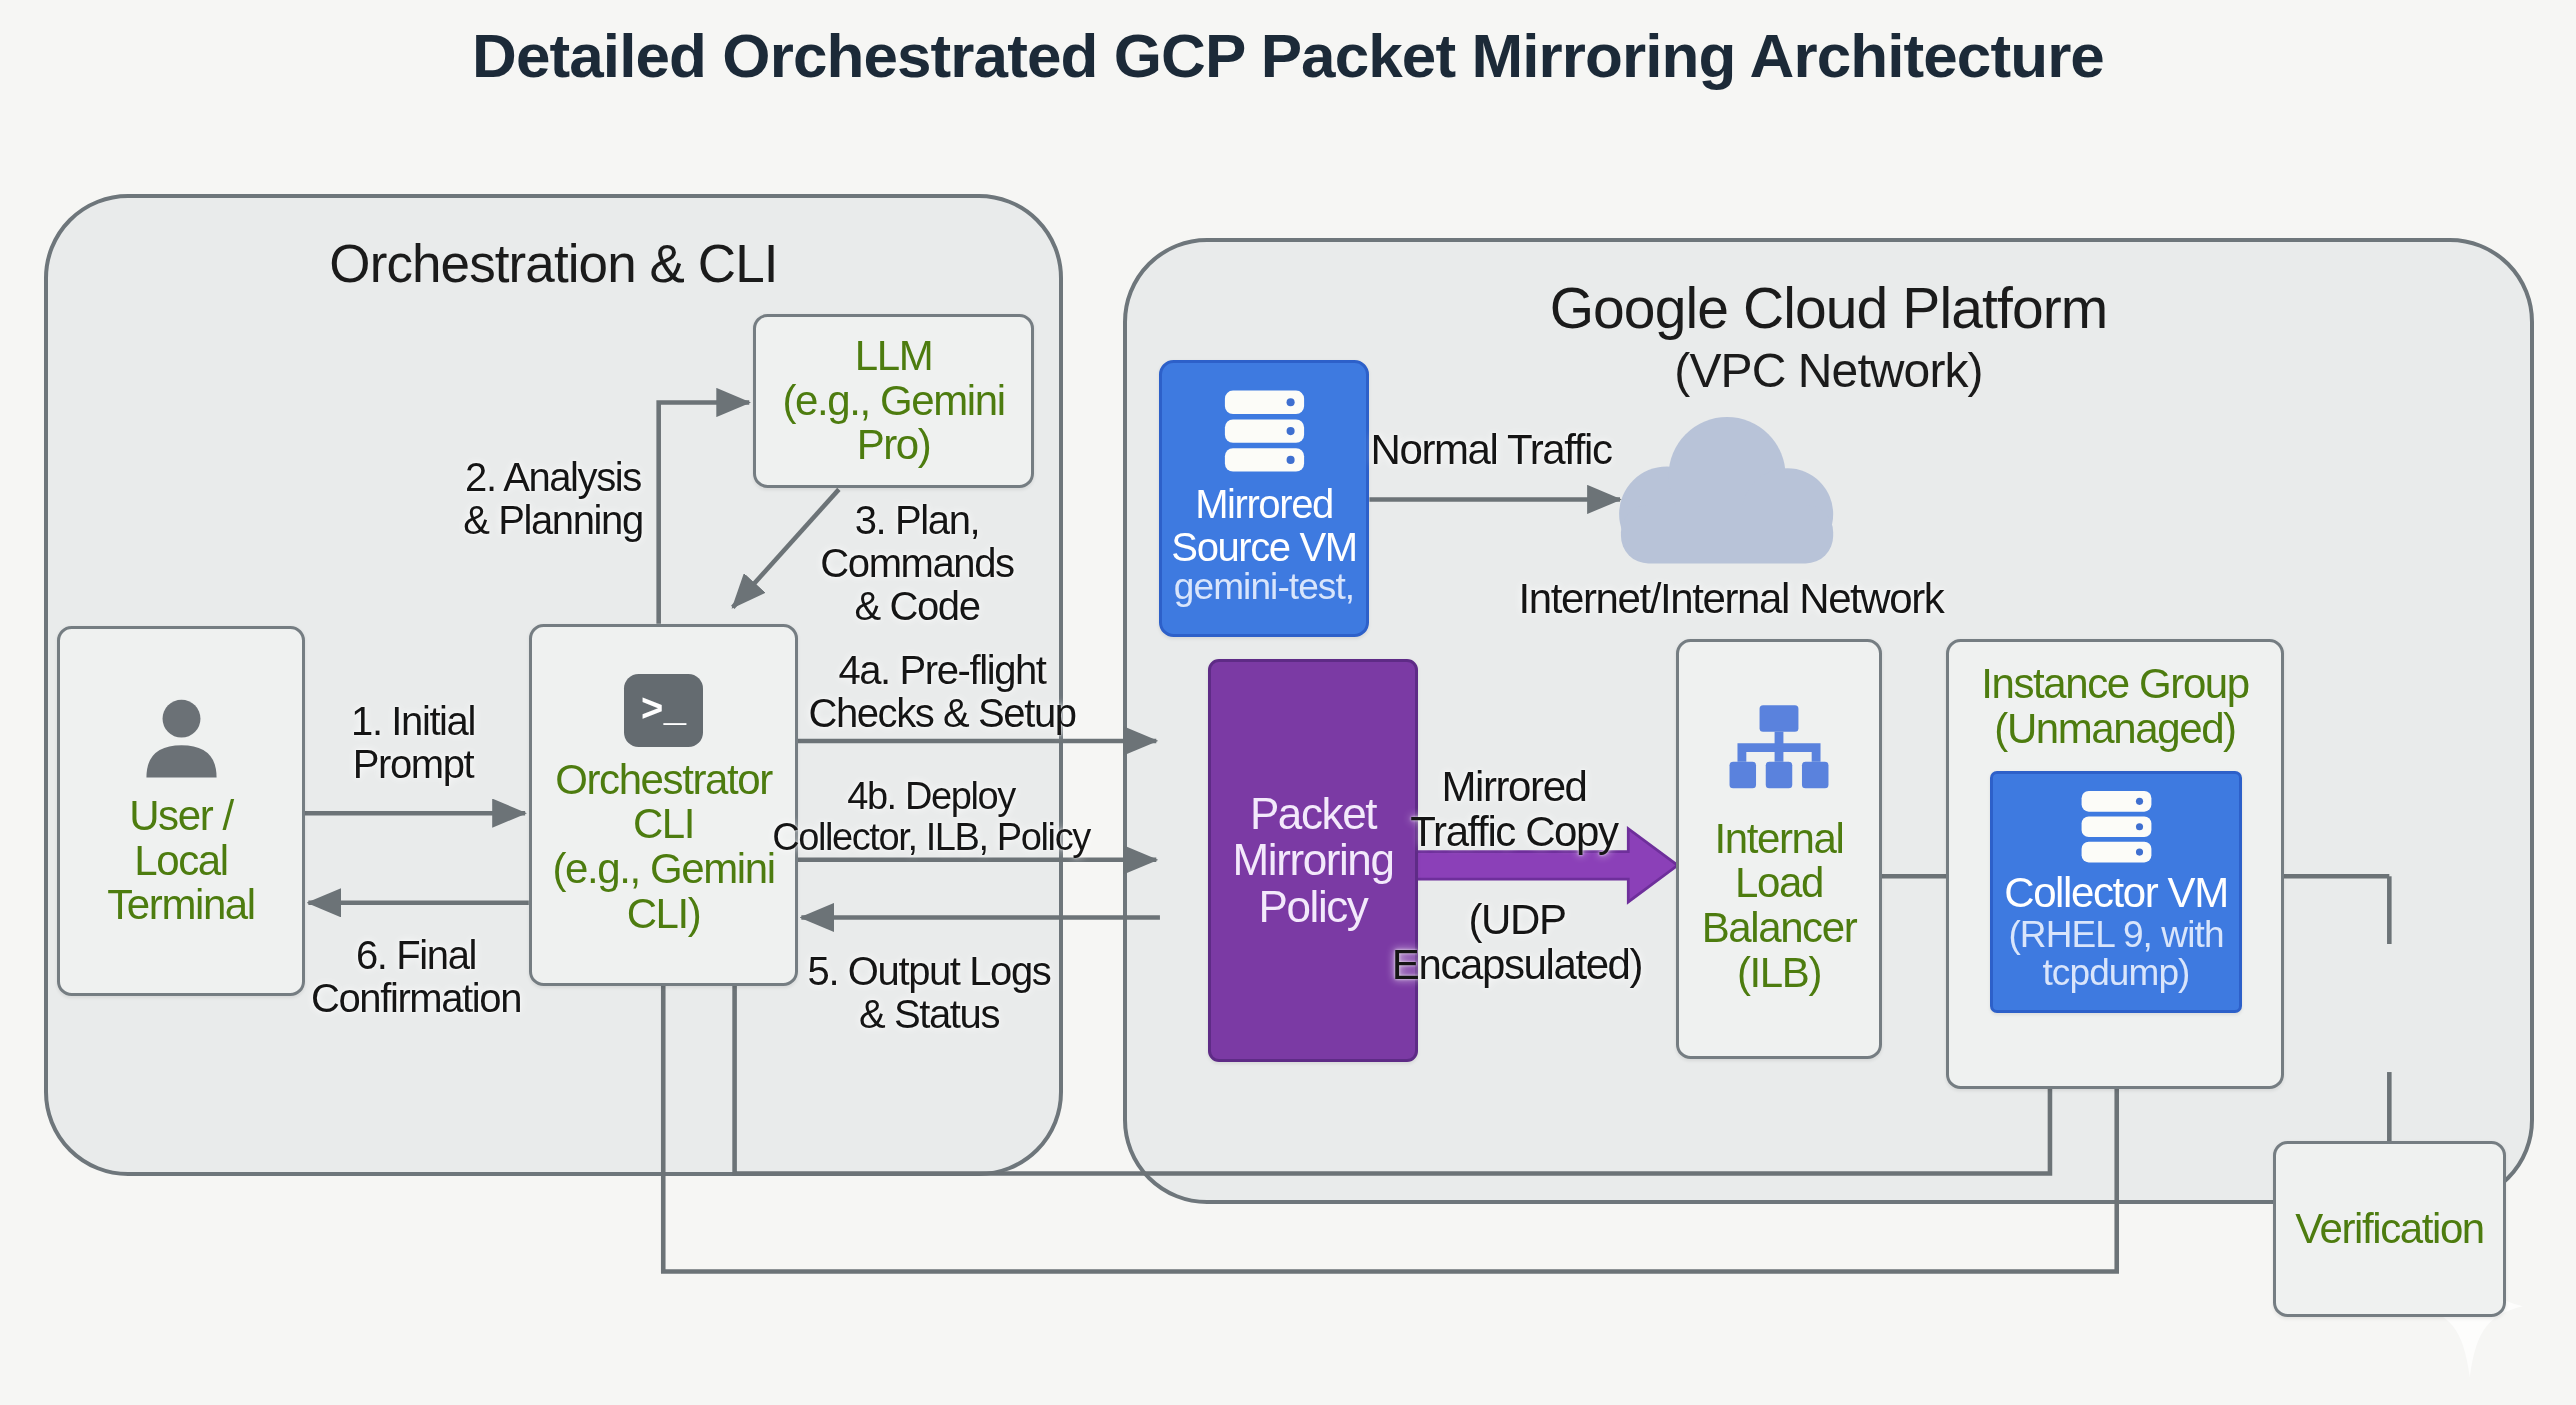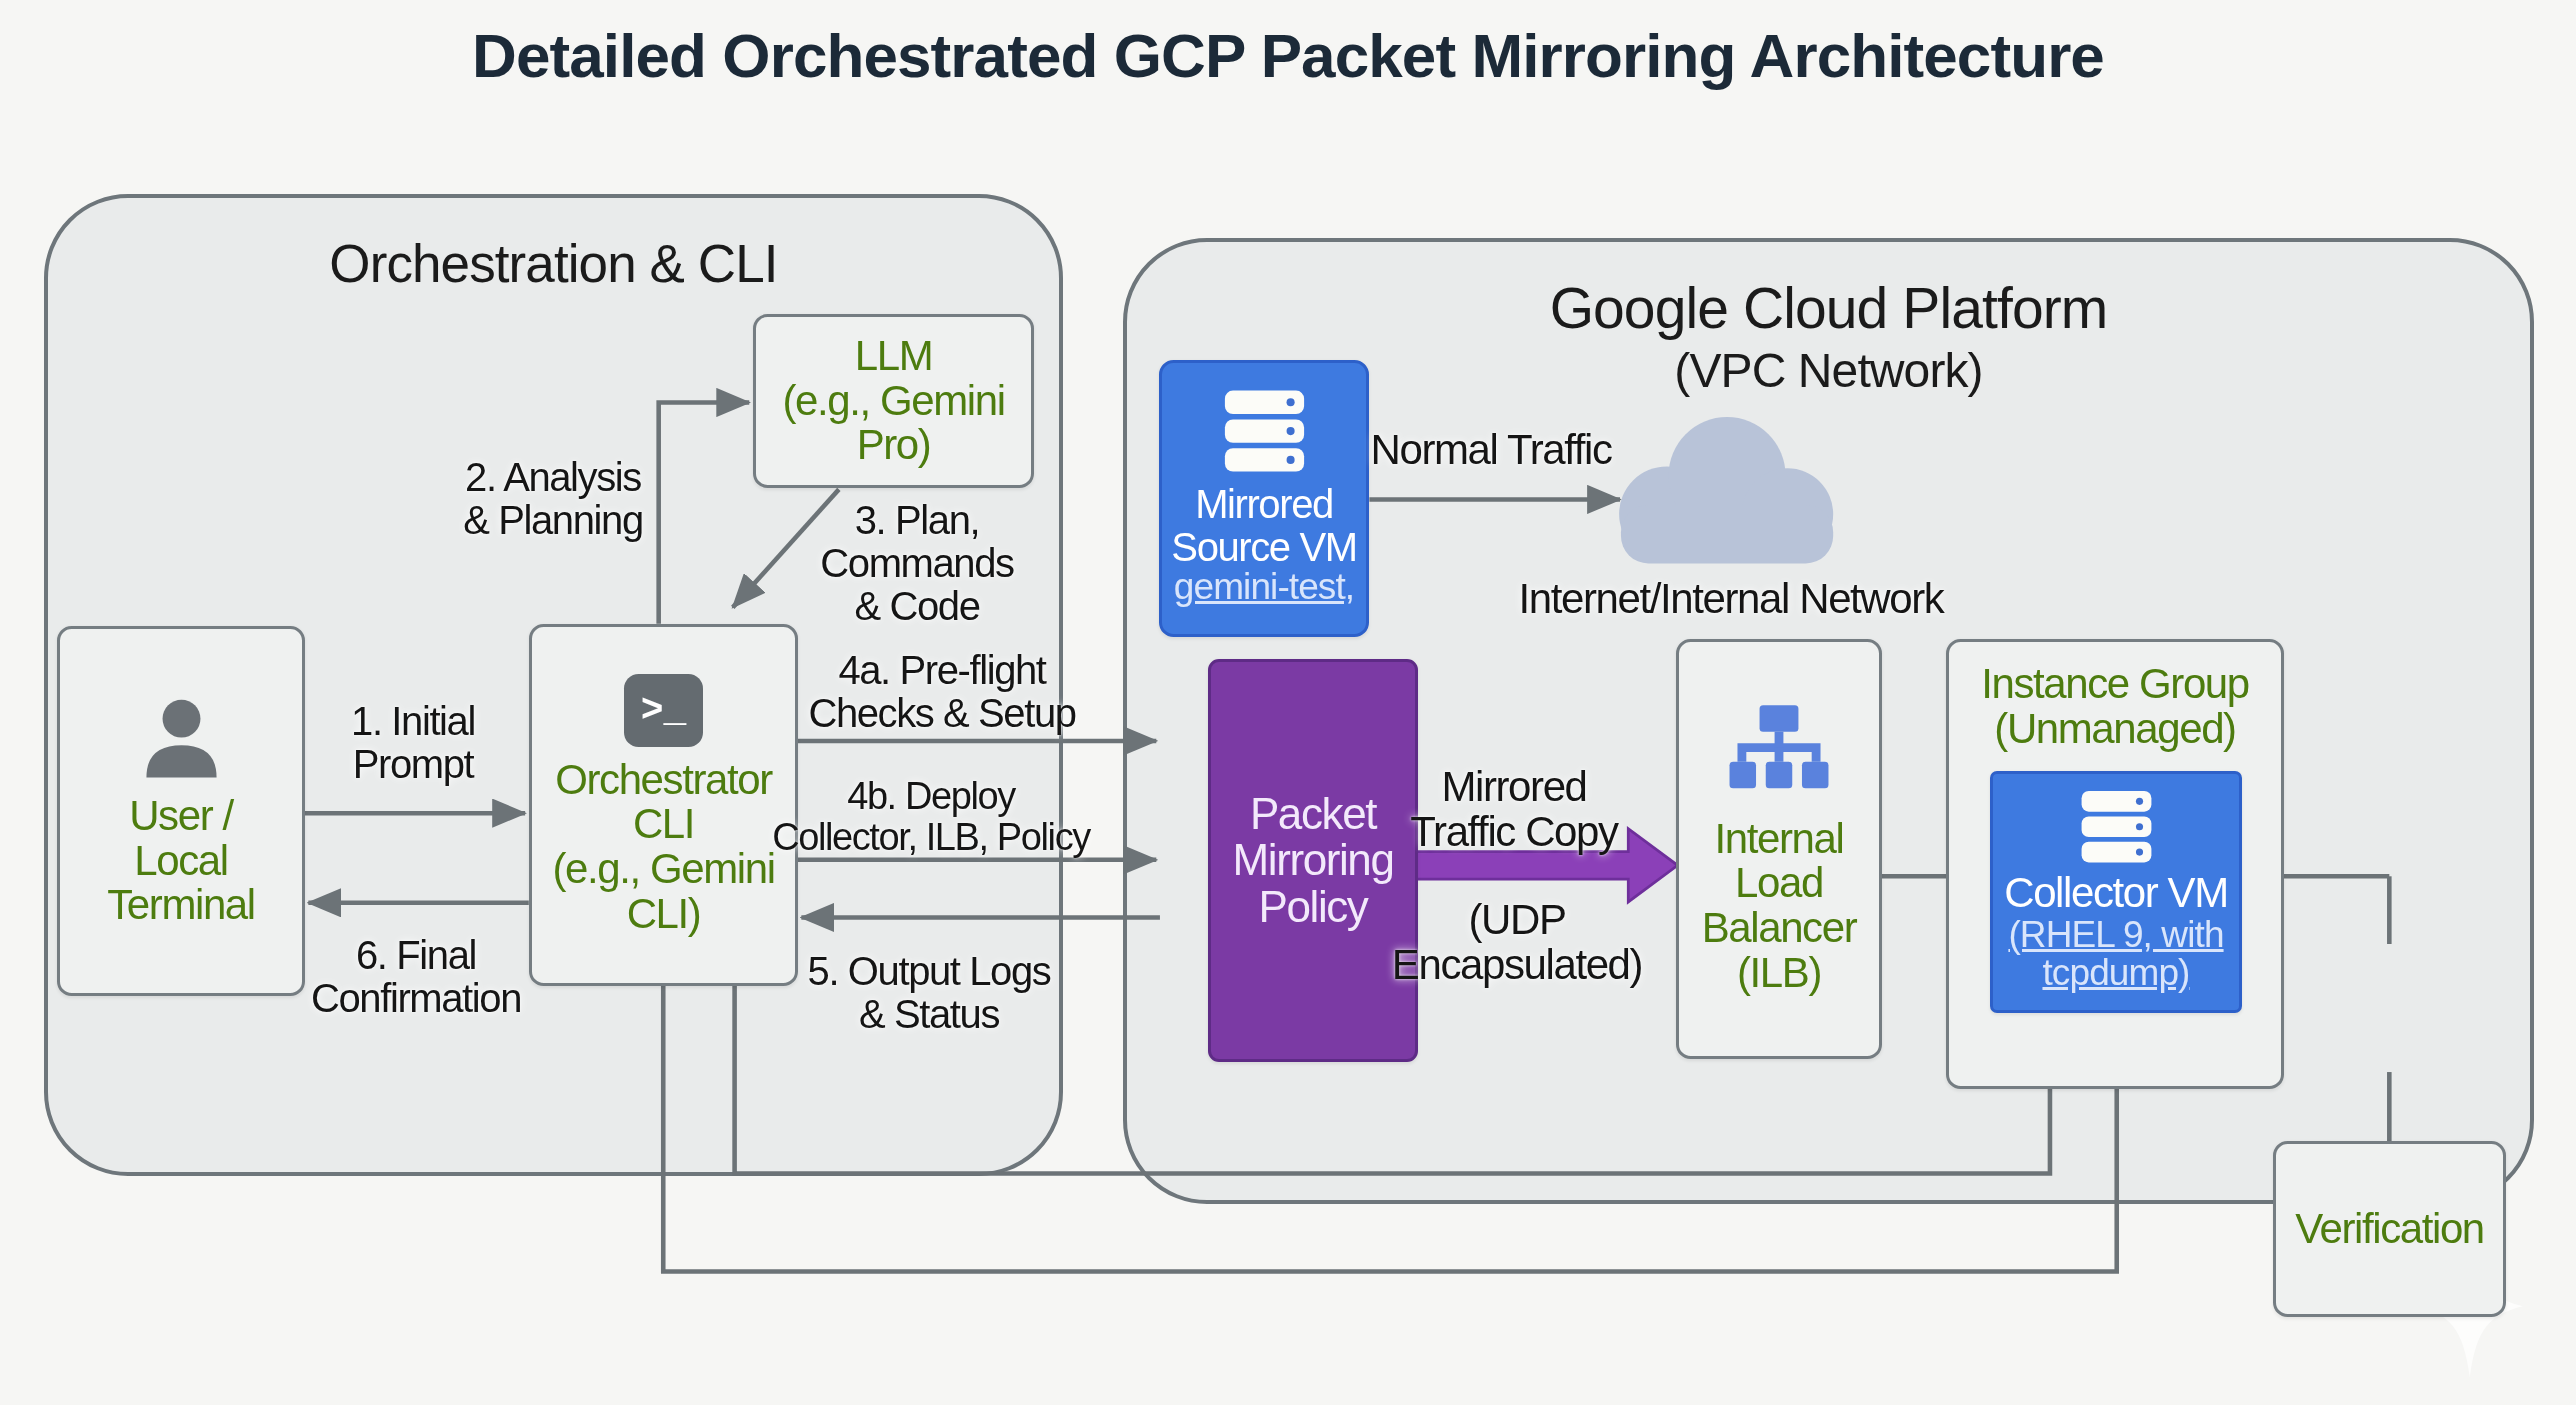--- a/index.html
+++ b/index.html
@@ -30,21 +30,21 @@
   .blue-node{background:var(--blue);border:3.7px solid var(--blue_border);color:#fff;}
   .blue-node .node-label{color:#fff;}
   .purple-node{background:var(--purple);border:3.7px solid var(--purple_border);}
   .purple-node .node-label{color:#f3e9fb;font-size:44px;}
   .lbl{position:absolute;transform:translate(-50%,-50%);text-align:center;z-index:4;
     font-size:40px;line-height:1.08;letter-spacing:-1.4px;color:#151515;
     text-shadow:0 0 8.2px rgba(255,255,255,.95),0 0 2.7px rgba(255,255,255,.9);}
   .term-icon{width:79px;height:73px;background:var(--icon_gray);border-radius:14.6px;
     color:#fff;display:flex;align-items:center;justify-content:center;
     font-family:"Liberation Mono",monospace;font-size:38px;font-weight:700;margin-bottom:11px;}
-  .vm-sub{font-size:37px;color:#d9e5fb;letter-spacing:-0.9px;line-height:1.05;text-decoration:underline;}
+  .vm-sub{font-size:37px;color:#d9e5fb;letter-spacing:-0.9px;line-height:1.05;}
   .ig-header{position:absolute;left:0;top:20px;width:100%;text-align:center;}
   .watermark{position:absolute;z-index:6;}
 </style>
 </head>
 <body>
 
 <div id="canvas">
 
   <h1 id="page-title">Detailed Orchestrated GCP Packet Mirroring Architecture</h1>
 

